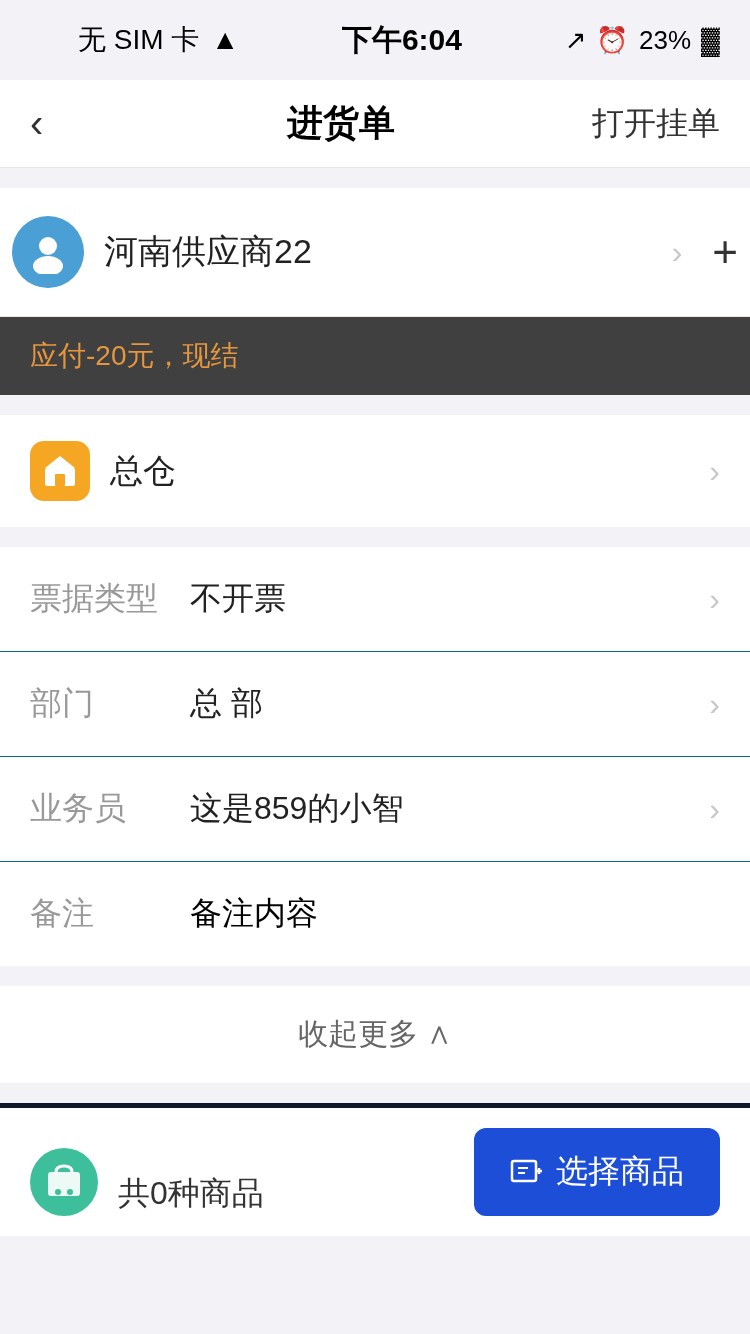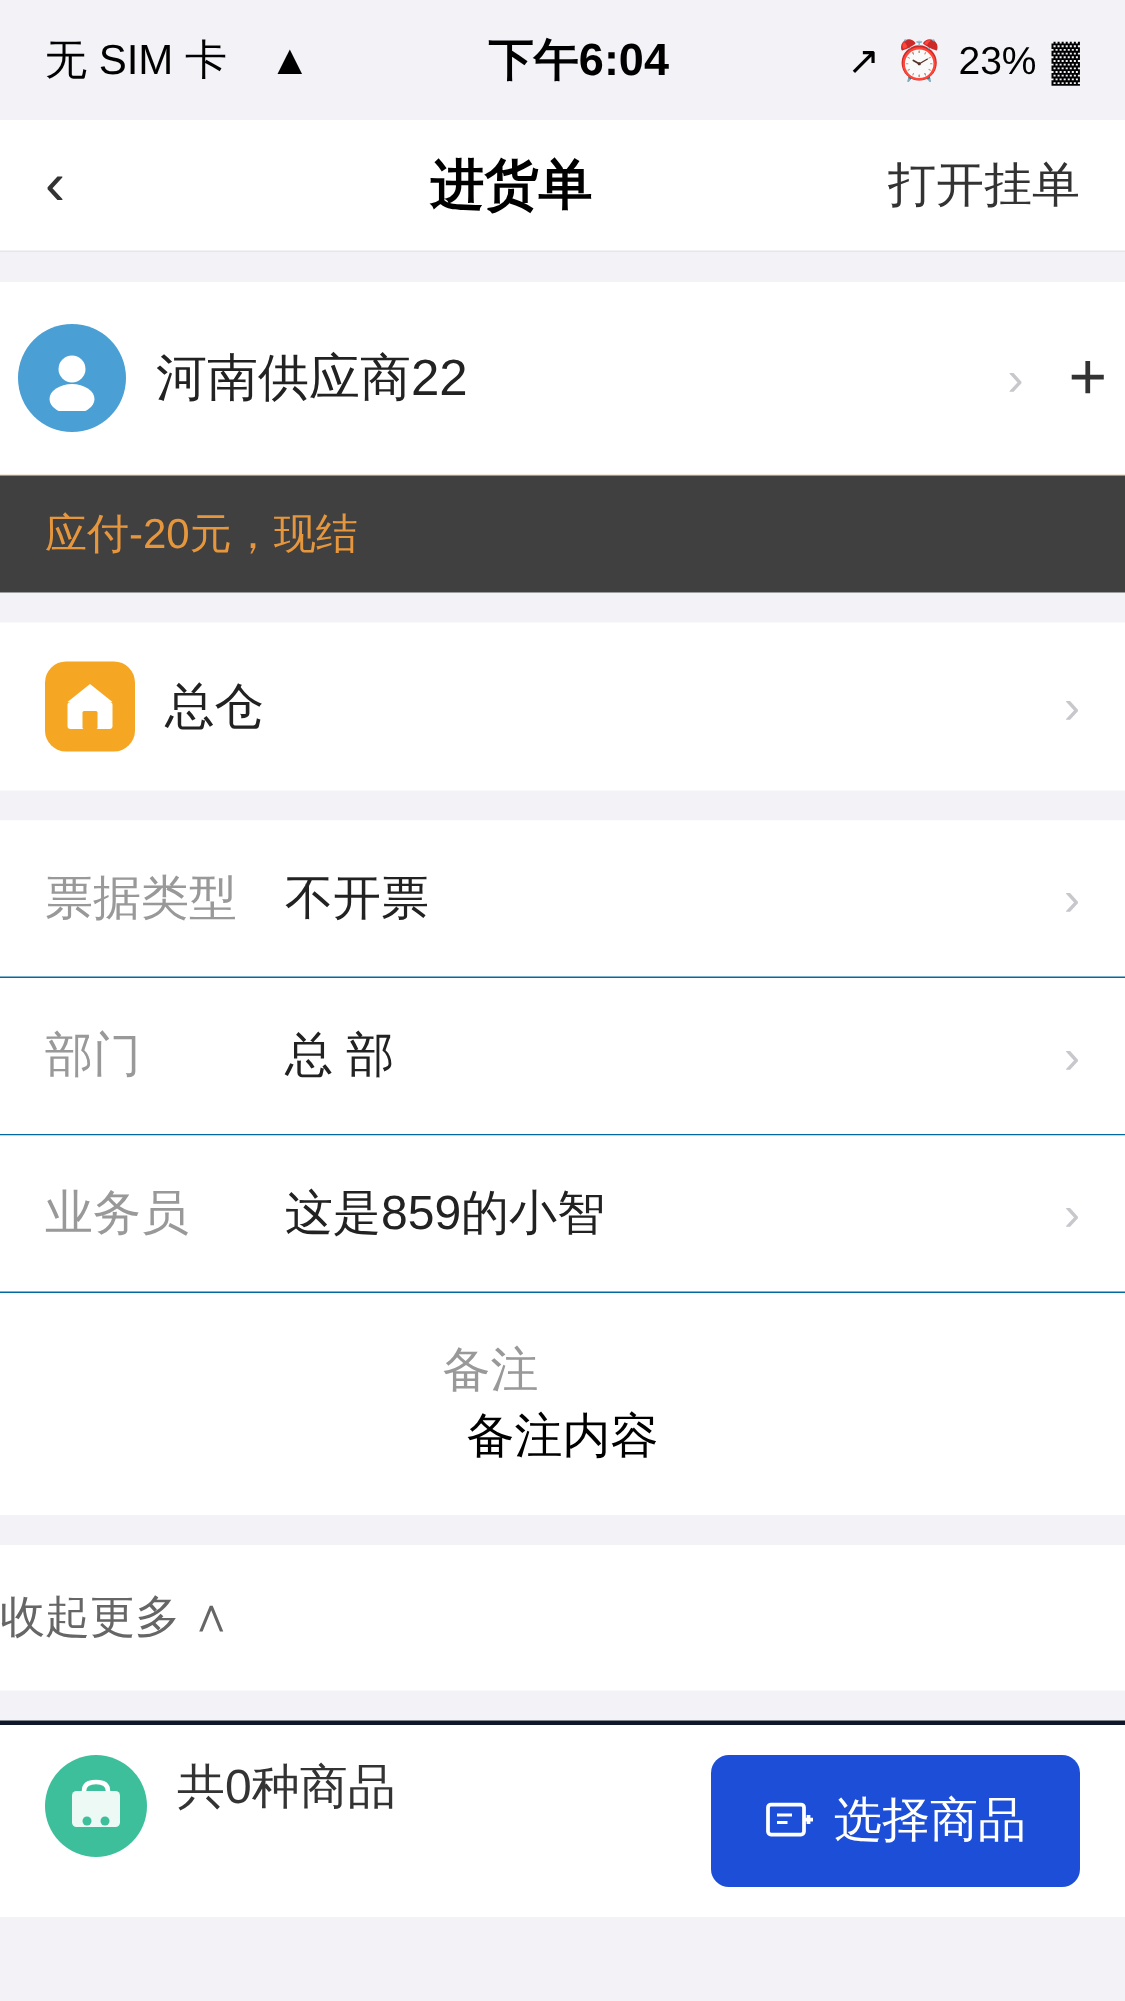--- a/index.html
+++ b/index.html
@@ -18,21 +18,21 @@
       width: 750px;
       height: 80px;
       background: #f2f2f7;
       display: flex;
       align-items: center;
       justify-content: space-between;
       padding: 0 30px;
       font-size: 28px;
       font-weight: 500;
     }
-    .status-left { display: flex; align-items: center; gap: 28px; }
+    .status-left { display: flex; align-items: center; gap: 12px; margin-left: 48px; }
     .status-center { font-size: 30px; font-weight: 600; }
     .status-right { display: flex; align-items: center; gap: 10px; font-size: 26px; }
 
     
     .nav-bar {
       width: 750px;
       height: 88px;
       background: #ffffff;
       display: flex;
       align-items: center;
@@ -121,21 +121,21 @@
 
     
     .row-item {
       display: flex;
       align-items: center;
       padding: 30px 30px;
       background: #fff;
       border-bottom: 1px solid #0369a1;
       min-height: 100px;
     }
-    .row-item:last-child { border-bottom: none; flex-direction: column; }
+    .row-item:last-child { border-bottom: none; }
 
     .row-icon {
       width: 60px;
       height: 60px;
       border-radius: 14px;
       background: #f5a623;
       display: flex;
       align-items: center;
       justify-content: center;
       margin-right: 20px;
@@ -173,34 +173,35 @@
     .warehouse-name {
       flex: 1;
       font-size: 33px;
       color: #222;
     }
 
     
     .collapse-btn {
       display: flex;
       align-items: center;
+      justify-content: center;
       padding: 28px 0;
       background: #fff;
       font-size: 30px;
       color: #666;
       cursor: pointer;
     }
 
     
     .bottom-bar {
       display: flex;
-      align-items: flex-start;
+      align-items: flex-end;
       background: #fff;
       padding: 20px 30px;
-      border-top: 3px solid #0f172a;
+      border-top: 5px solid #0f172a;
       min-height: 110px;
     }
     .product-icon {
       width: 68px;
       height: 68px;
       border-radius: 50%;
       background: #3dbf9c;
       display: flex;
       align-items: center;
       justify-content: center;

